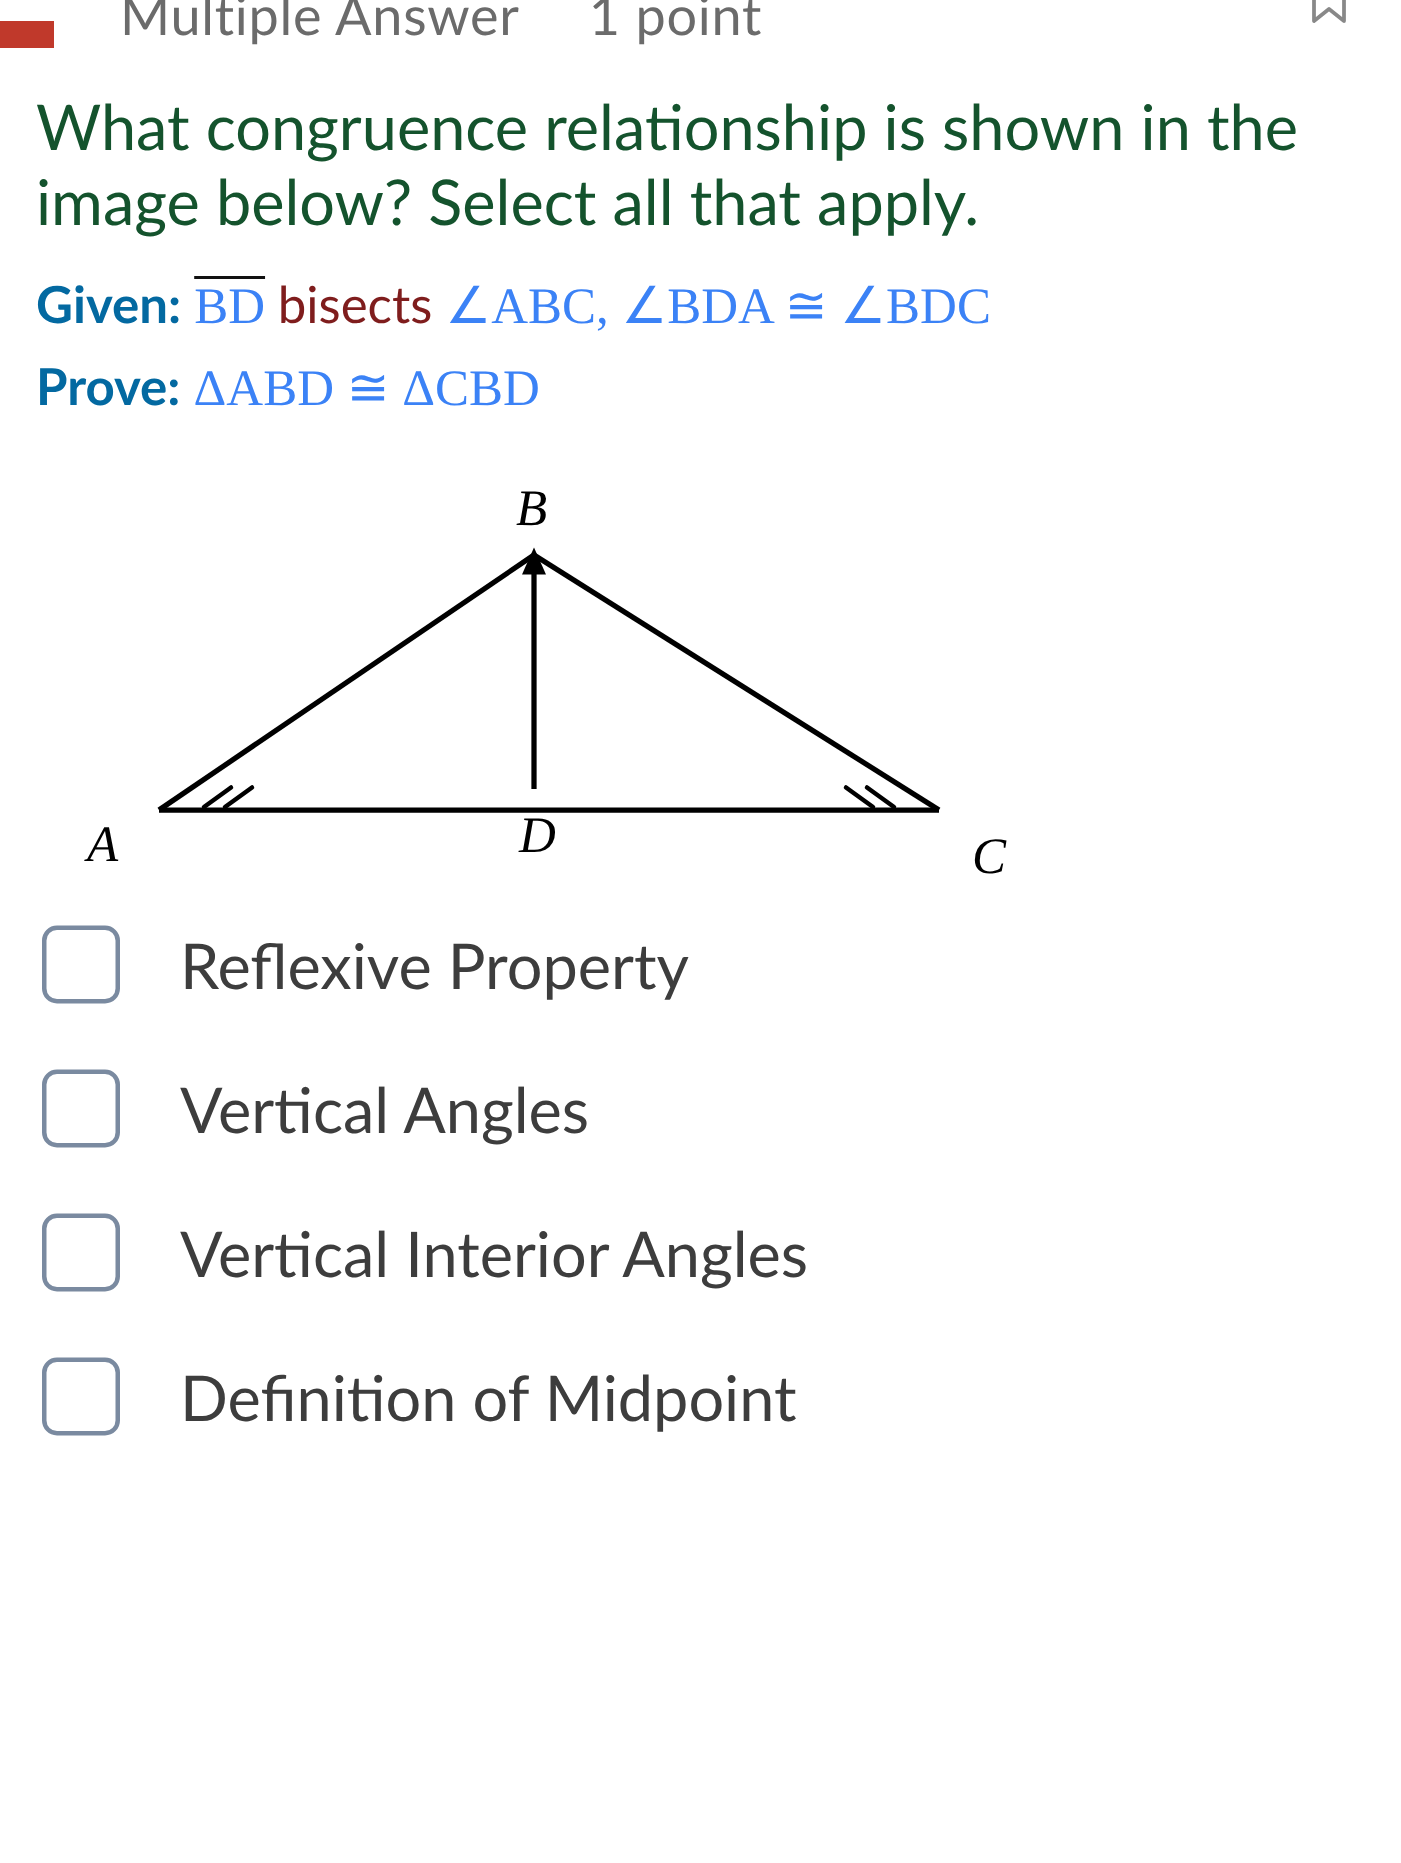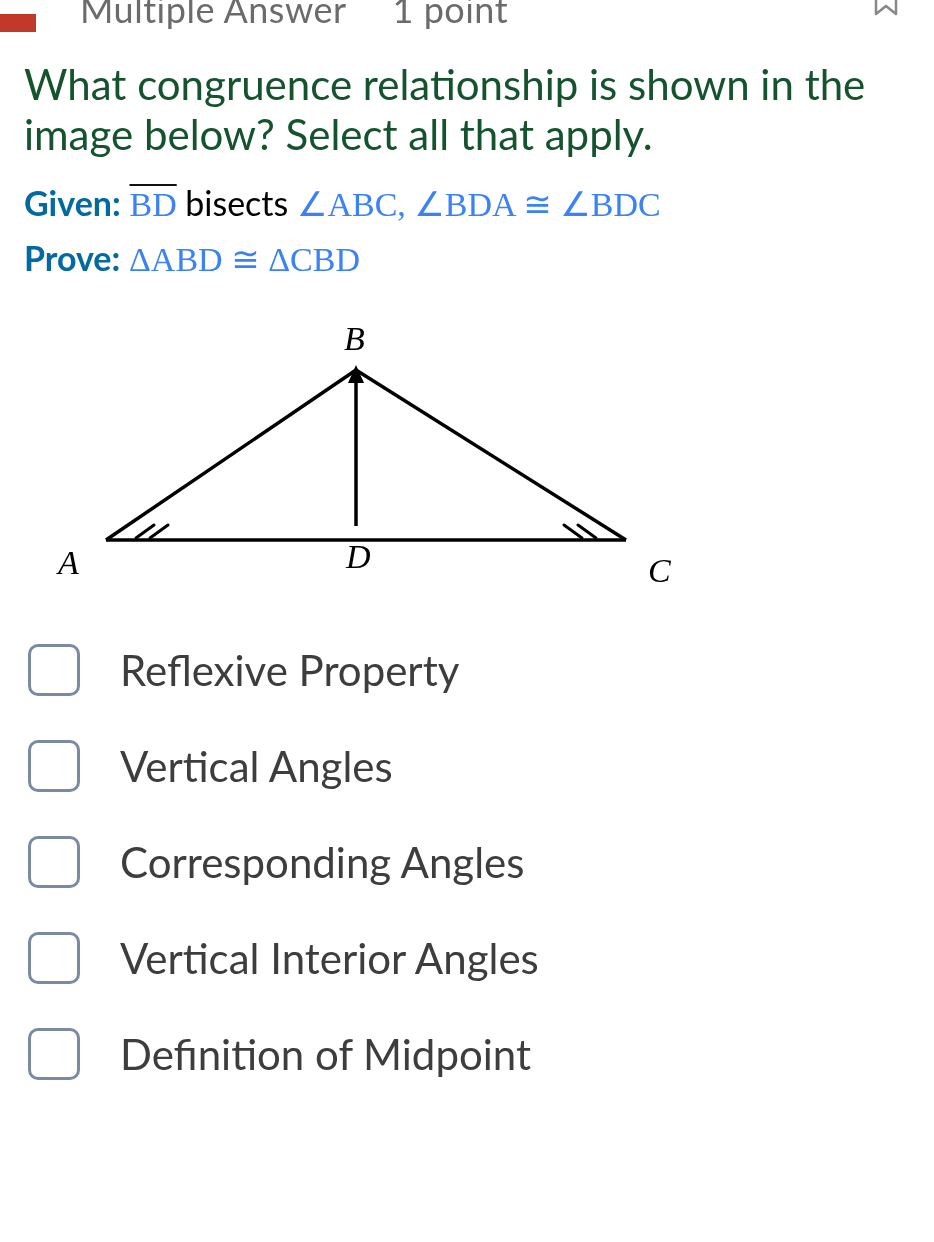--- a/index.html
+++ b/index.html
@@ -61,21 +61,21 @@
   }
   .figure {
     margin: 24px 0 30px 2px;
     width: 660px;
     height: 300px;
     position: relative;
   }
 
   .options {
     position: absolute;
-    top: 644px;
+    top: 617px;
     left: 28px;
     right: 30px;
   }
   .opt {
     display: flex;
     align-items: center;
     gap: 40px;
     margin-bottom: 44px;
   }
   .checkbox {
@@ -107,21 +107,21 @@
 
 <div class="question-wrap">
   <p class="stem">What congruence relationship is shown in the image below? Select all that apply.</p>
 
   <div class="gp-block">
     <div>
       <b>Given:</b>
       <span class="math">
         <span class="overline">BD</span>
       </span>
-      <span style="color:#000000;"> bisects </span>
+      <span style="color:#7f1d1d;"> bisects </span>
       <span class="math">∠ABC</span><span class="math">, </span><span class="math">∠BDA</span><span class="math"> ≅ </span><span class="math">∠BDC</span>
     </div>
     <div>
       <b>Prove:</b>
       <span class="math"> ΔABD</span><span class="math"> ≅ </span><span class="math">ΔCBD</span>
     </div>
   </div>
 
   <div class="figure">
     <svg viewBox="0 0 660 300" width="660" height="300">
@@ -160,23 +160,19 @@
   <div class="opt">
     <div class="checkbox"></div>
     <div class="opt-label">Reflexive Property</div>
   </div>
   <div class="opt">
     <div class="checkbox"></div>
     <div class="opt-label">Vertical Angles</div>
   </div>
   <div class="opt">
     <div class="checkbox"></div>
-    <div class="opt-label">Corresponding Angles</div>
-  </div>
-  <div class="opt">
-    <div class="checkbox"></div>
     <div class="opt-label">Vertical Interior Angles</div>
   </div>
   <div class="opt">
     <div class="checkbox"></div>
     <div class="opt-label">Definition of Midpoint</div>
   </div>
 </div>
 
 </body></html>

